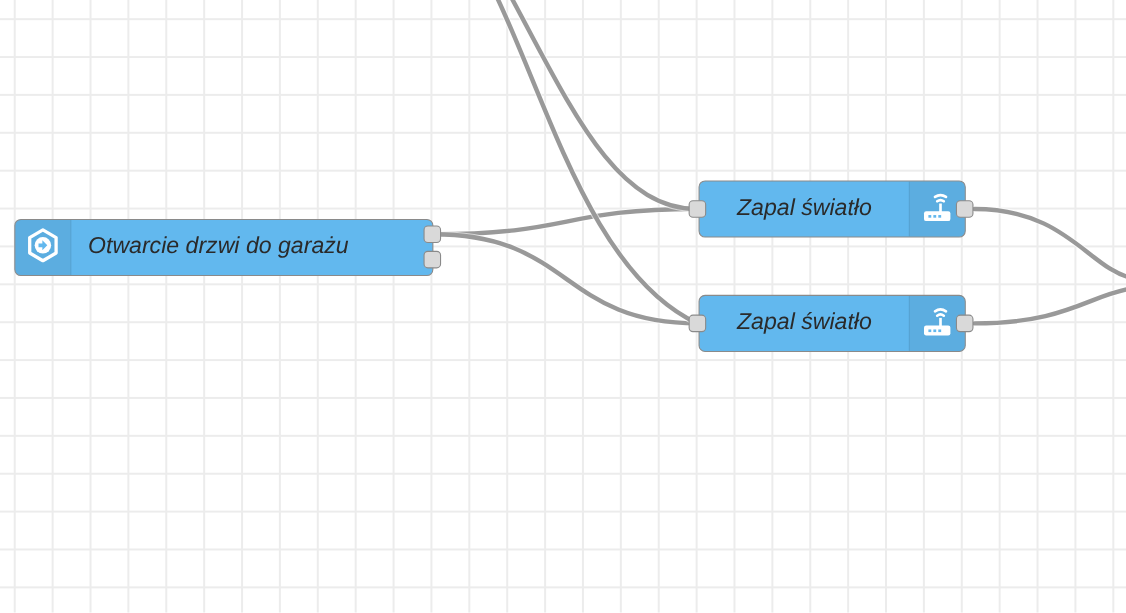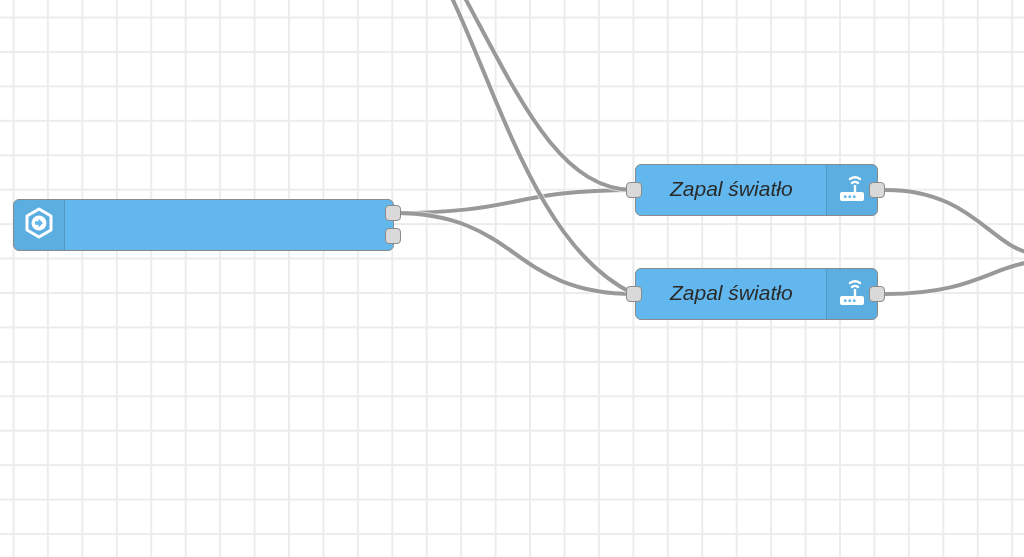--- a/index.html
+++ b/index.html
@@ -124,20 +124,21 @@
   <div class="node" style="left:13px; top:199px; width:381px;">
     <div class="icon-area left">
       <span>
         <svg width="30" height="32" viewBox="0 0 30 32">
           <polygon points="15,2 27,9 27,23 15,30 3,23 3,9" fill="none" stroke="#ffffff" stroke-width="3" stroke-linejoin="round"></polygon>
           <circle cx="15" cy="16" r="7.5" fill="#ffffff"></circle>
           <path d="M 11 14.3 L 14.5 14.3 L 14.5 11.5 L 19 16 L 14.5 20.5 L 14.5 17.7 L 11 17.7 Z" fill="#62b8ee"></path>
         </svg>
       </span>
     </div>
+    <span class="label" style="left:66px;">Otwarcie drzwi do garażu</span>
     <div class="port" style="left:371px; top:5px;"></div>
     <div class="port" style="left:371px; top:28px;"></div>
   </div>
 
   <div class="node" style="left:635px; top:164px; width:243px;">
     <div class="port" style="left:-10px; top:17px;"></div>
     <span class="label" style="left:34px;">Zapal światło</span>
     <div class="icon-area right">
       <span>
         <svg width="28" height="30" viewBox="0 0 28 30">

